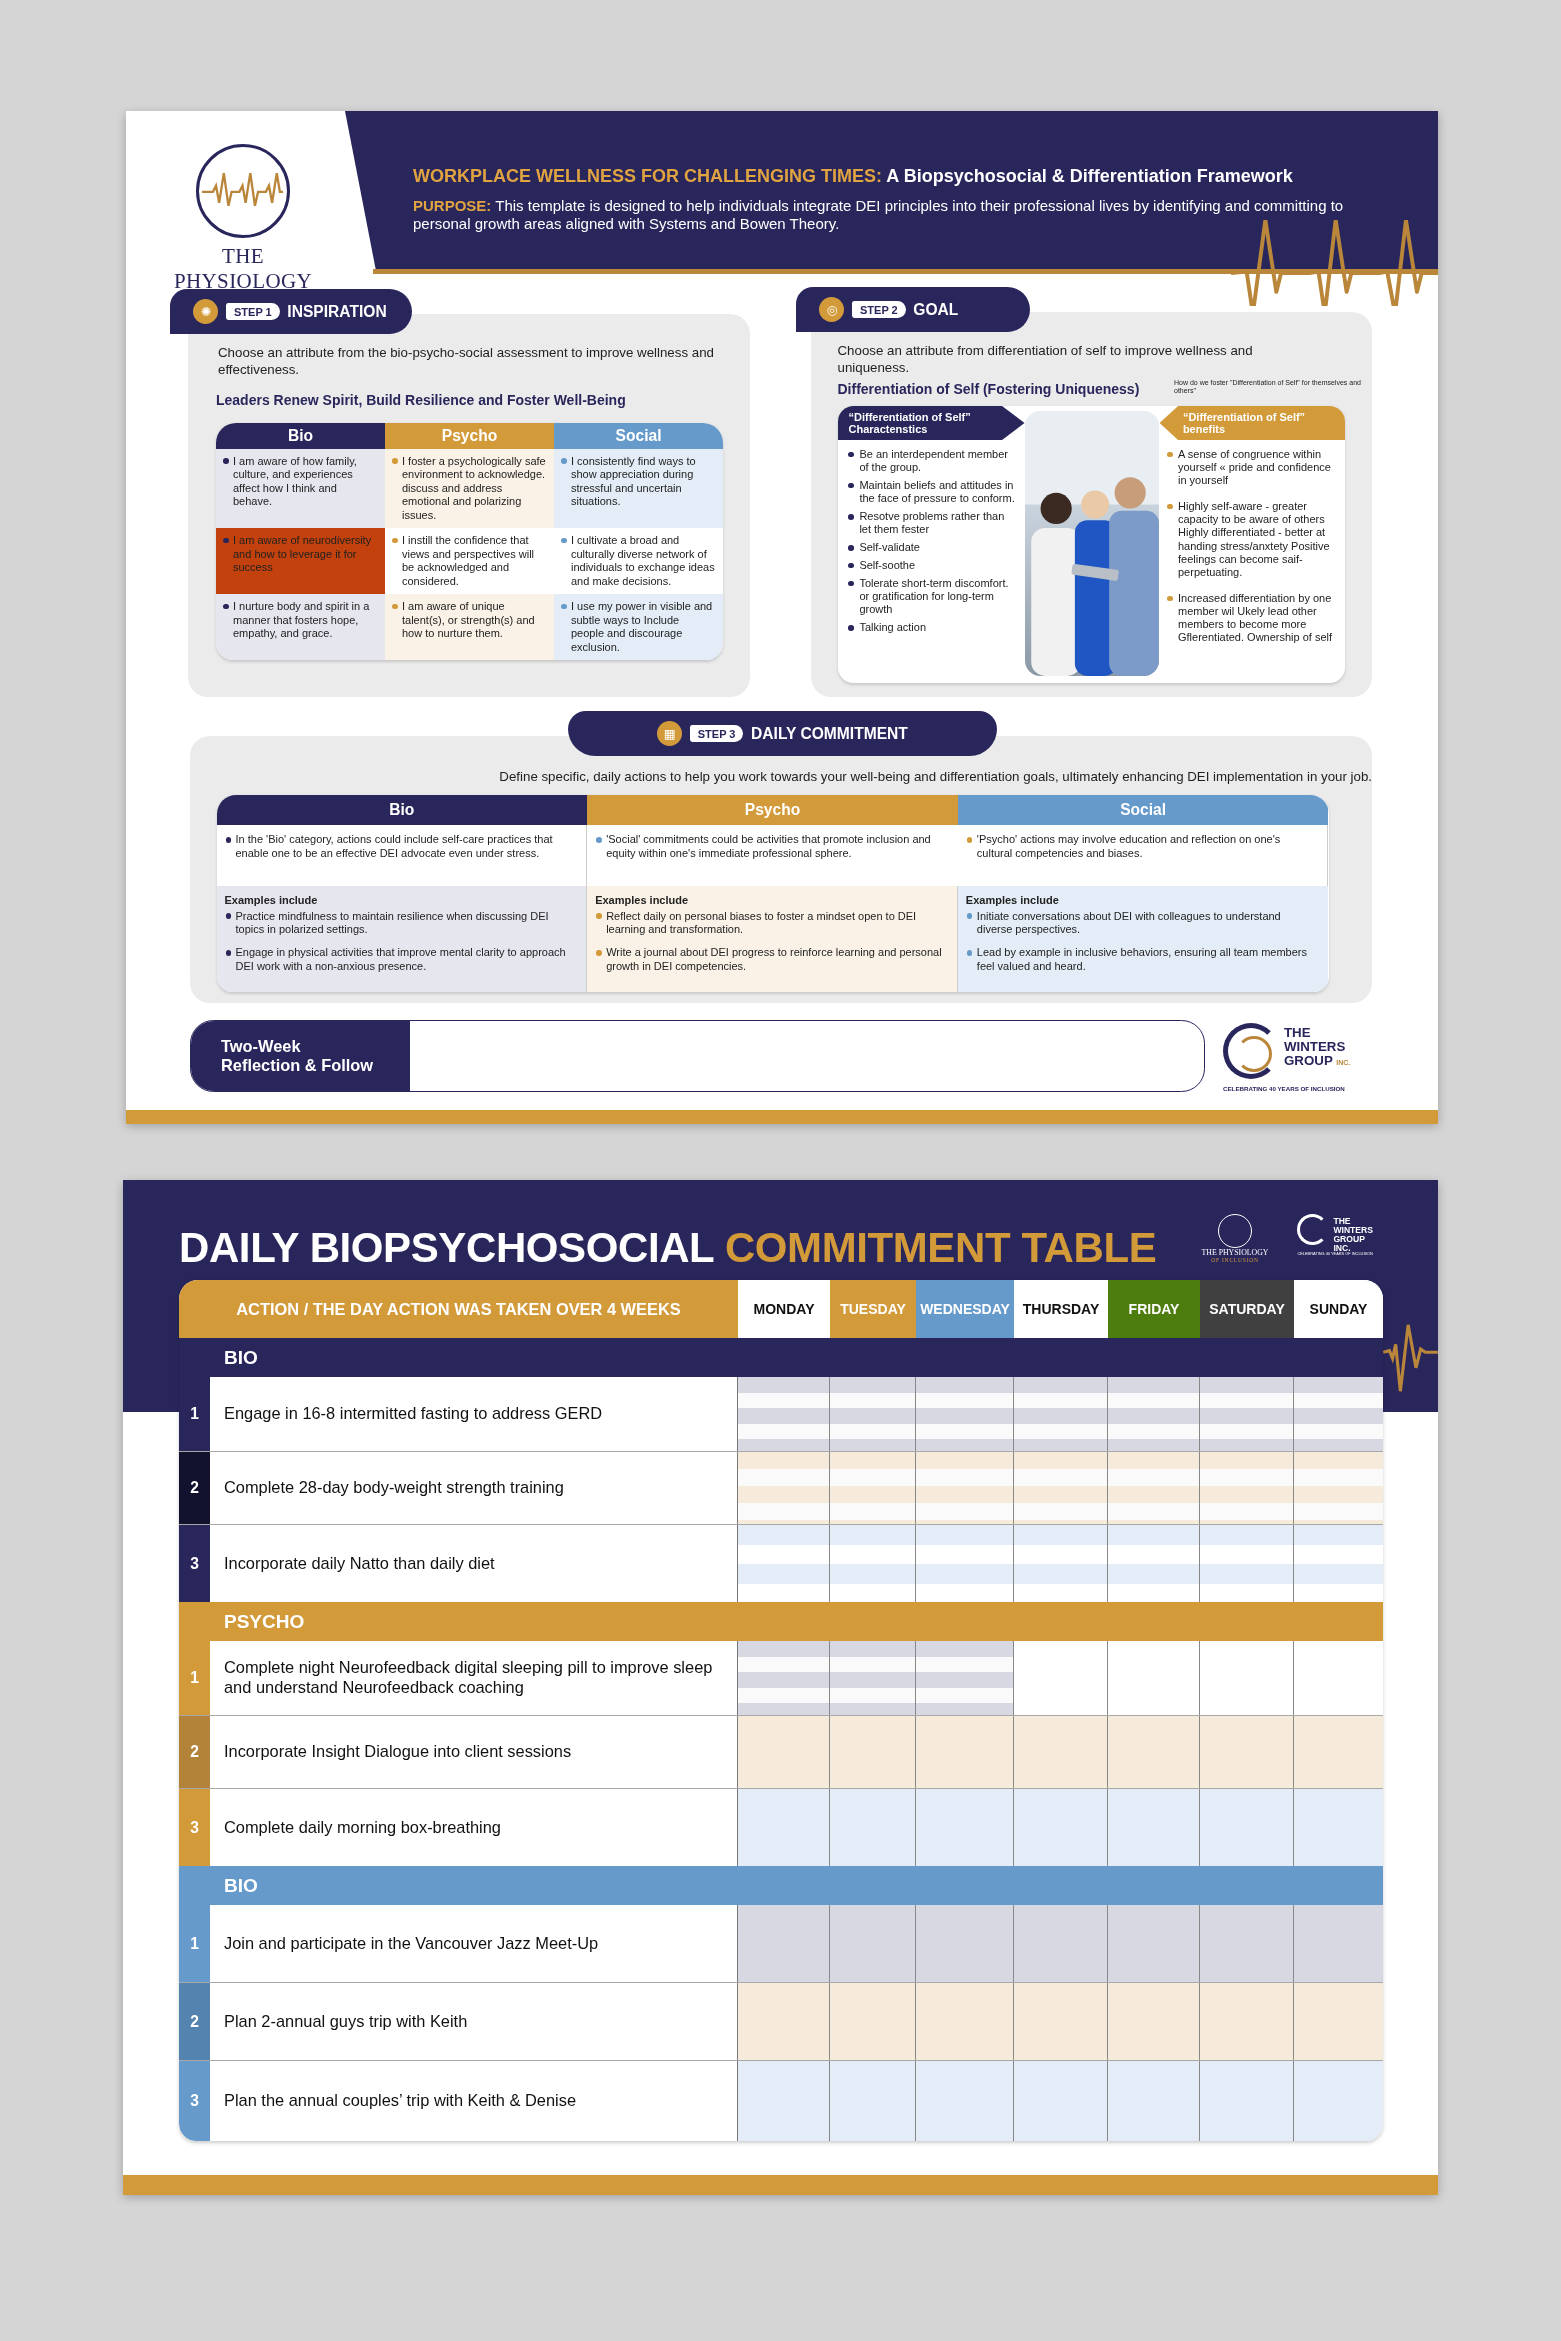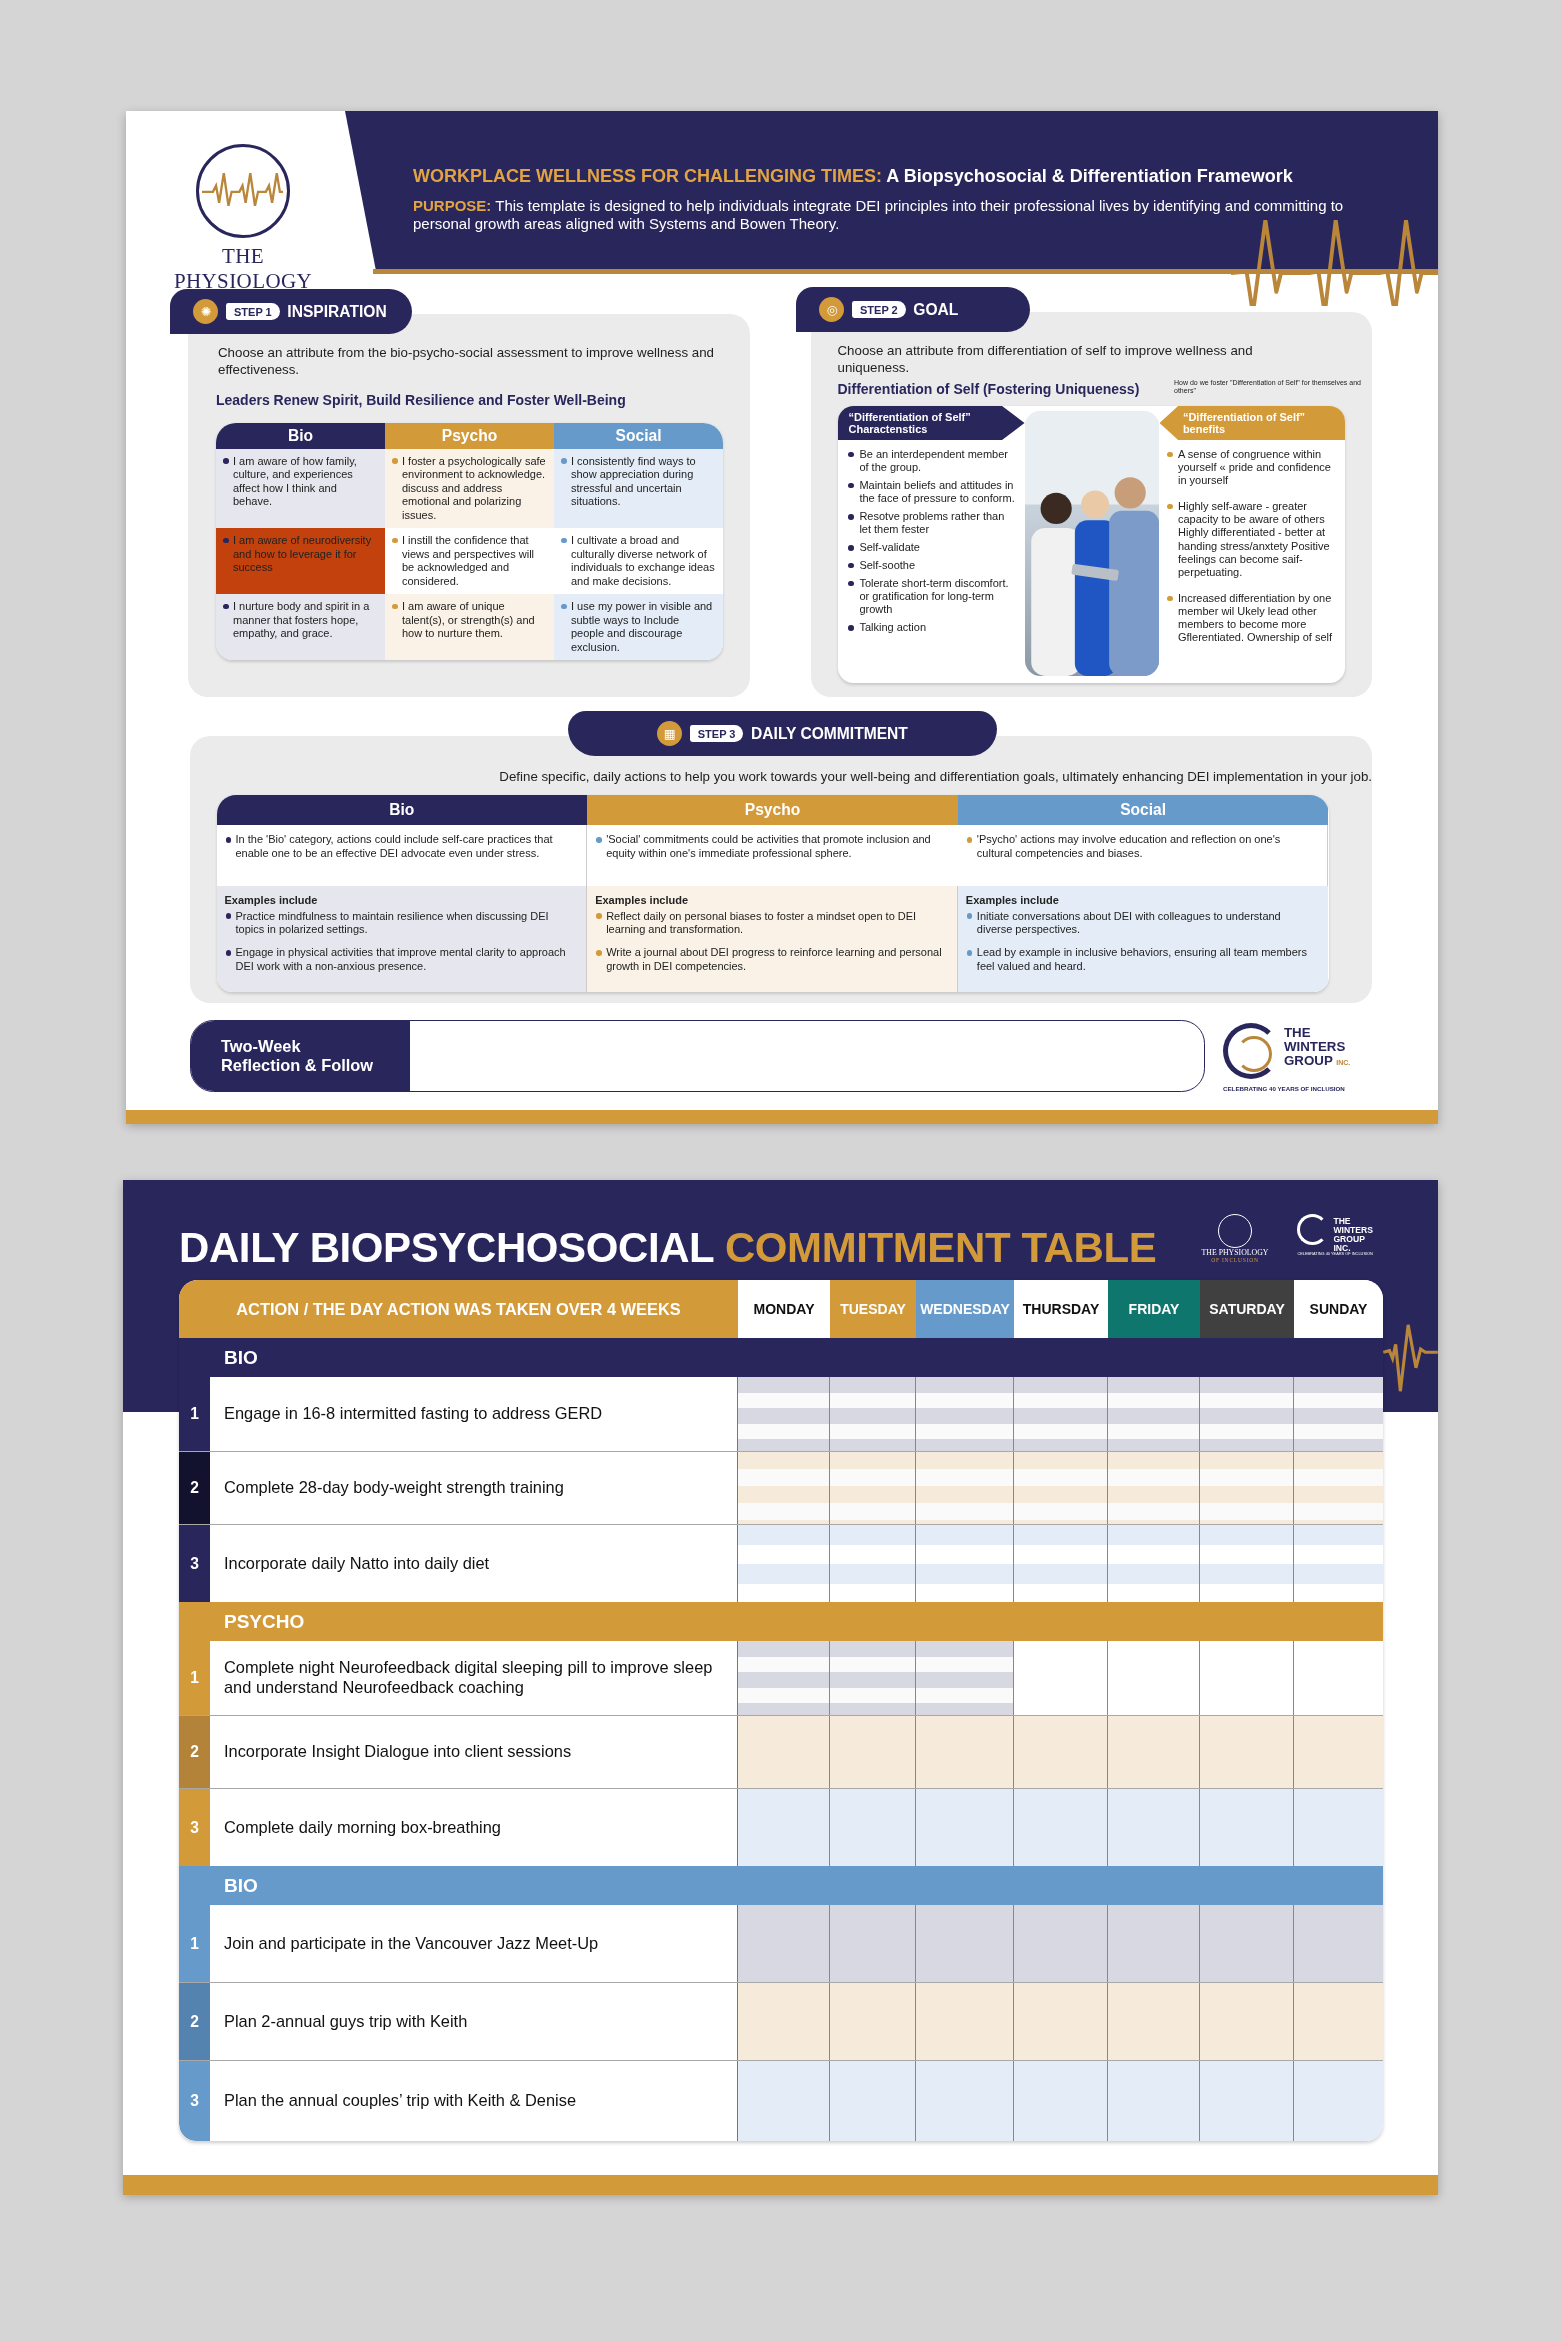--- a/index.html
+++ b/index.html
@@ -263,21 +263,21 @@
       <polyline fill="none" stroke="#b9863a" stroke-width="4" points="0,40 8,38 12,48 16,30 22,90 32,5 42,60 48,36 54,40 70,40"></polyline>
     </svg>
 
   <div class="ct">
     <div class="ct-head">
       <div class="act">ACTION / THE DAY ACTION WAS TAKEN OVER 4 WEEKS</div>
       <div class="d dw" style="background:#fff;color:#111">MONDAY</div>
       <div class="d" style="width:86px;background:#d39a3a;color:#fff">TUESDAY</div>
       <div class="d" style="width:98px;background:#669acb;color:#fff">WEDNESDAY</div>
       <div class="d" style="width:94px;background:#fff;color:#111">THURSDAY</div>
-      <div class="d" style="width:92px;background:#0f766e;color:#fff">FRIDAY</div>
+      <div class="d" style="width:92px;background:#4d7c0f;color:#fff">FRIDAY</div>
       <div class="d" style="width:94px;background:#404040;color:#fff">SATURDAY</div>
       <div class="d" style="width:89px;background:#fff;color:#111">SUNDAY</div>
     </div>
 
     <div class="ct-sec navy">BIO</div>
     <div class="ct-row" style="height:75px">
       <div class="num navy">1</div>
       <div class="txt">Engage in 16-8 intermitted fasting to address GERD</div>
       <div class="cell str-navy dw"></div>
       <div class="cell str-navy" style="width:86px"></div>
@@ -293,21 +293,21 @@
       <div class="cell str-cream dw"></div>
       <div class="cell str-cream" style="width:86px"></div>
       <div class="cell str-cream" style="width:98px"></div>
       <div class="cell str-cream" style="width:94px"></div>
       <div class="cell str-cream" style="width:92px"></div>
       <div class="cell str-cream" style="width:94px"></div>
       <div class="cell str-cream" style="width:89px"></div>
     </div>
     <div class="ct-row" style="height:77px;border-bottom:none">
       <div class="num navy">3</div>
-      <div class="txt">Incorporate daily Natto into daily diet</div>
+      <div class="txt">Incorporate daily Natto than daily diet</div>
       <div class="cell str-blue dw"></div>
       <div class="cell str-blue" style="width:86px"></div>
       <div class="cell str-blue" style="width:98px"></div>
       <div class="cell str-blue" style="width:94px"></div>
       <div class="cell str-blue" style="width:92px"></div>
       <div class="cell str-blue" style="width:94px"></div>
       <div class="cell str-blue" style="width:89px"></div>
     </div>
 
     <div class="ct-sec gold">PSYCHO</div>

